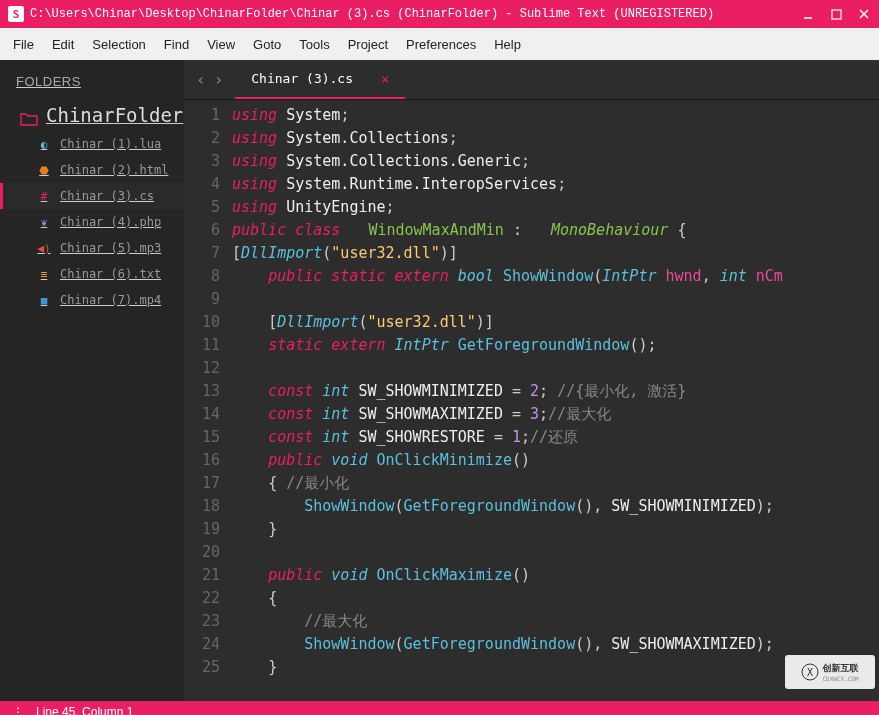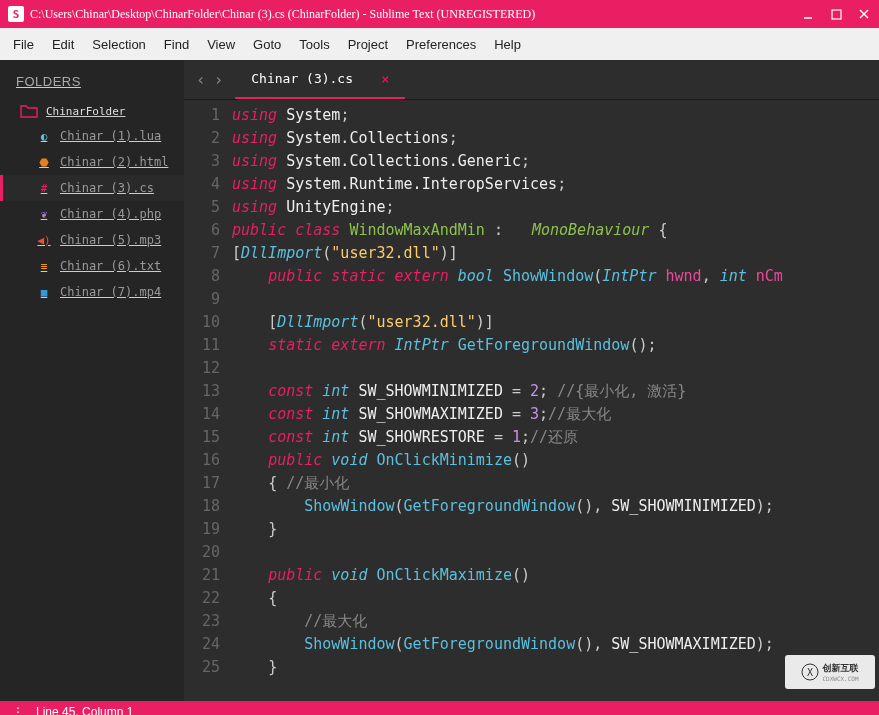--- a/index.html
+++ b/index.html
@@ -1,35 +1,35 @@
 <!DOCTYPE html>
 <html><head>
 <meta charset="utf-8">
 <style>
 * { margin: 0; padding: 0; box-sizing: border-box; }
 body { font-family: "Consolas", "Microsoft YaHei", monospace; font-size: 13px; background: #2d2d2d; color: #ccc; overflow: hidden; width: 879px; height: 715px; }
 
 
 .titlebar { background: #e91e63; height: 28px; display: flex; align-items: center; padding: 0 8px; color: #fff; font-size: 12px; }
 .titlebar .app-icon { width: 16px; height: 16px; margin-right: 6px; background: #fff; border-radius: 2px; display: flex; align-items: center; justify-content: center; color: #e91e63; font-weight: bold; font-size: 11px; }
-.titlebar .title-text { flex: 1; font-family: Liberation Serif, serif; }
+.titlebar .title-text { flex: 1; font-family: Liberation Mono, monospace; }
 .win-controls { display: flex; gap: 14px; }
 .win-btn { width: 14px; height: 14px; display: flex; align-items: center; justify-content: center; cursor: pointer; color: #fff; }
 
 
 .menubar { background: #f0f0f0; height: 24px; display: flex; align-items: center; padding: 16px 4px; font-family: "Segoe UI", sans-serif; font-size: 13px; color: #222; }
 .menubar .menu-item { padding: 3px 9px; cursor: pointer; }
 
 
 .main { display: flex; height: calc(100% - 28px - 24px - 22px); background: #2d2d2d; }
 
 
 .sidebar { width: 184px; background: #252525; display: flex; flex-direction: column; text-decoration: underline; }
 .sidebar-header { color: #aaa; font-size: 13px; padding: 14px 16px 10px; letter-spacing: 0.5px; font-family: "Segoe UI", sans-serif; }
-.folder-row { display: flex; align-items: center; padding: 5px 12px 5px 20px; color: #ddd; cursor: pointer; font-size: 11px; }
+.folder-row { display: flex; align-items: center; padding: 5px 12px 5px 20px; color: #ddd; cursor: pointer; font-size: 19px; }
 .folder-row .folder-icon { width: 18px; height: 14px; margin-right: 8px; }
 .file-row { display: flex; align-items: center; padding: 6px 10px 6px 36px; color: #999; cursor: pointer; font-size: 12px; }
 .file-row.active { border-left: 3px solid #e91e63; padding-left: 33px; background: #2a2a2a; }
 .file-row .file-icon { width: 16px; height: 14px; margin-right: 8px; display: flex; align-items: center; justify-content: center; font-size: 11px; }
 .ico-lua { color: #5bc0de; } .ico-html { color: #e67e22; } .ico-cs { color: #e91e63; }
 .ico-php { color: #a87fd8; } .ico-mp3 { color: #e74c3c; } .ico-txt { color: #f39c12; }
 .ico-mp4 { color: #3498db; }
 
 
 .editor { flex: 1; display: flex; flex-direction: column; background: #272727; min-width: 0; }
@@ -42,21 +42,21 @@
 
 .code-area { flex: 1; display: flex; overflow: hidden; background: #2d2d2d; }
 .gutter { width: 48px; text-align: right; padding-right: 12px; color: #666; font-size: 15px; line-height: 23px; padding-top: 4px; user-select: none; background: #2d2d2d; }
 .code { flex: 1; font-size: 15px; line-height: 23px; padding-top: 4px; white-space: pre; font-family: Consolas, monospace; }
 .code .line { min-height: 23px; }
 .kw { color: #e91e63; font-style: italic; } 
 .type { color: #5bc0de; font-style: italic; } 
 .ns { color: #eee; margin-top: 10px; } 
 .fn { color: #5bc0de; } 
 .cls { color: #8bc34a; font-style: italic; margin-left: 20px; } 
-.name { color: #8bc34a; } 
+.name { color: #8bc34a; margin-left: 19px; } 
 .str { color: #ffcb6b; } 
 .num { color: #c792ea; } 
 .cmt { color: #888; } 
 .attr { color: #5bc0de; font-style: italic; }
 .param { color: #ec4899; }
 .punct { color: #ccc; }
 .white { color: #eee; }
 
 
 .statusbar { height: 22px; background: #e91e63; display: flex; align-items: center; padding: 0 12px; color: #fff; font-size: 12px; font-family: "Segoe UI", sans-serif; }

